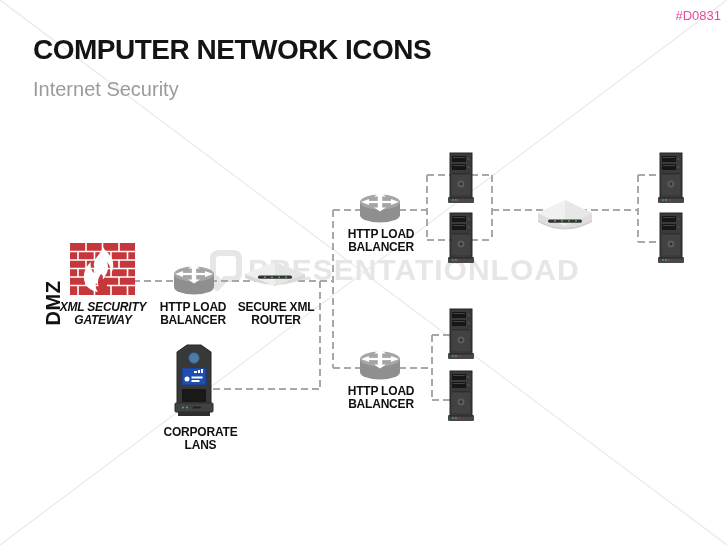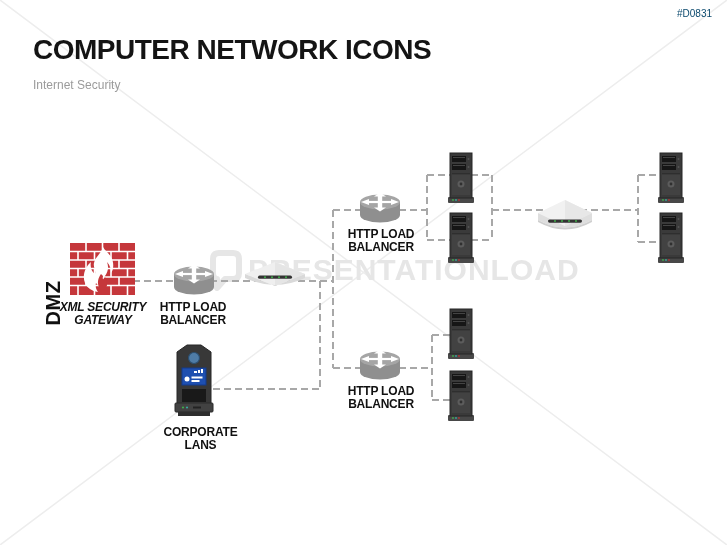--- a/index.html
+++ b/index.html
@@ -5,23 +5,23 @@
   html,body{margin:0;padding:0;background:#fff;}
   .slide{
     position:relative;width:727px;height:545px;background:#ffffff;overflow:hidden;
     font-family:"Liberation Sans",sans-serif;
   }
   .deco{position:absolute;left:0;top:0;z-index:0;}
   .watermark{position:absolute;left:210px;top:249px;z-index:1;display:flex;align-items:center;gap:6px;}
   .watermark .wm-text{
     font-weight:bold;font-size:30px;letter-spacing:1px;color:#e6e6e6;line-height:34px;white-space:nowrap;
   }
-  .doc-id{position:absolute;right:15px;top:8px;font-size:10px;color:#0c4a6e;z-index:4;}
+  .doc-id{position:absolute;right:6px;top:8px;font-size:13px;color:#ec4899;z-index:4;}
   .title{position:absolute;left:33px;top:34px;font-size:28px;font-weight:bold;color:#141414;letter-spacing:-0.5px;z-index:4;}
-  .subtitle{position:absolute;left:33px;top:78px;font-size:12px;color:#9b9b9b;z-index:4;}
+  .subtitle{position:absolute;left:33px;top:78px;font-size:20px;color:#9b9b9b;z-index:4;}
   .connections{position:absolute;left:0;top:0;z-index:2;}
   .icon{position:absolute;z-index:3;line-height:0;}
   .lbl{
     position:absolute;z-index:4;font-weight:bold;font-size:12px;line-height:12.5px;
     letter-spacing:-0.2px;color:#111;text-align:center;text-transform:uppercase;
   }
   .dmz{
     position:absolute;left:20px;top:293px;width:64px;height:20px;z-index:4;
     font-weight:bold;font-size:20px;color:#111;text-align:center;letter-spacing:0.5px;
     transform:rotate(-90deg);transform-origin:center center;
@@ -280,17 +280,18 @@
         <circle cx="20.5" cy="15" r="1" fill="#555555"></circle>
       <rect x="4" y="21" width="18" height="1" fill="#2e2e2e"></rect>
       <rect x="4" y="23" width="18" height="20" fill="#424242"></rect>
       <circle cx="13" cy="32" r="3.5" fill="#5c5c5c"></circle>
         <circle cx="13" cy="32" r="1.4" fill="#303030"></circle>
     </svg>
   </div>
 
   <div class="lbl" style="left:56px;top:301px;width:94px;font-style:italic;">XML SECURITY GATEWAY</div>
   <div class="lbl" style="left:153px;top:301px;width:80px;">HTTP LOAD BALANCER</div>
+  <div class="lbl" style="left:236px;top:301px;width:80px;">SECURE XML ROUTER</div>
   <div class="lbl" style="left:148px;top:426px;width:105px;">CORPORATE LANS</div>
   <div class="lbl" style="left:341px;top:228px;width:80px;">HTTP LOAD BALANCER</div>
   <div class="lbl" style="left:341px;top:385px;width:80px;">HTTP LOAD BALANCER</div>
 
 </div>
 
 </body></html>

